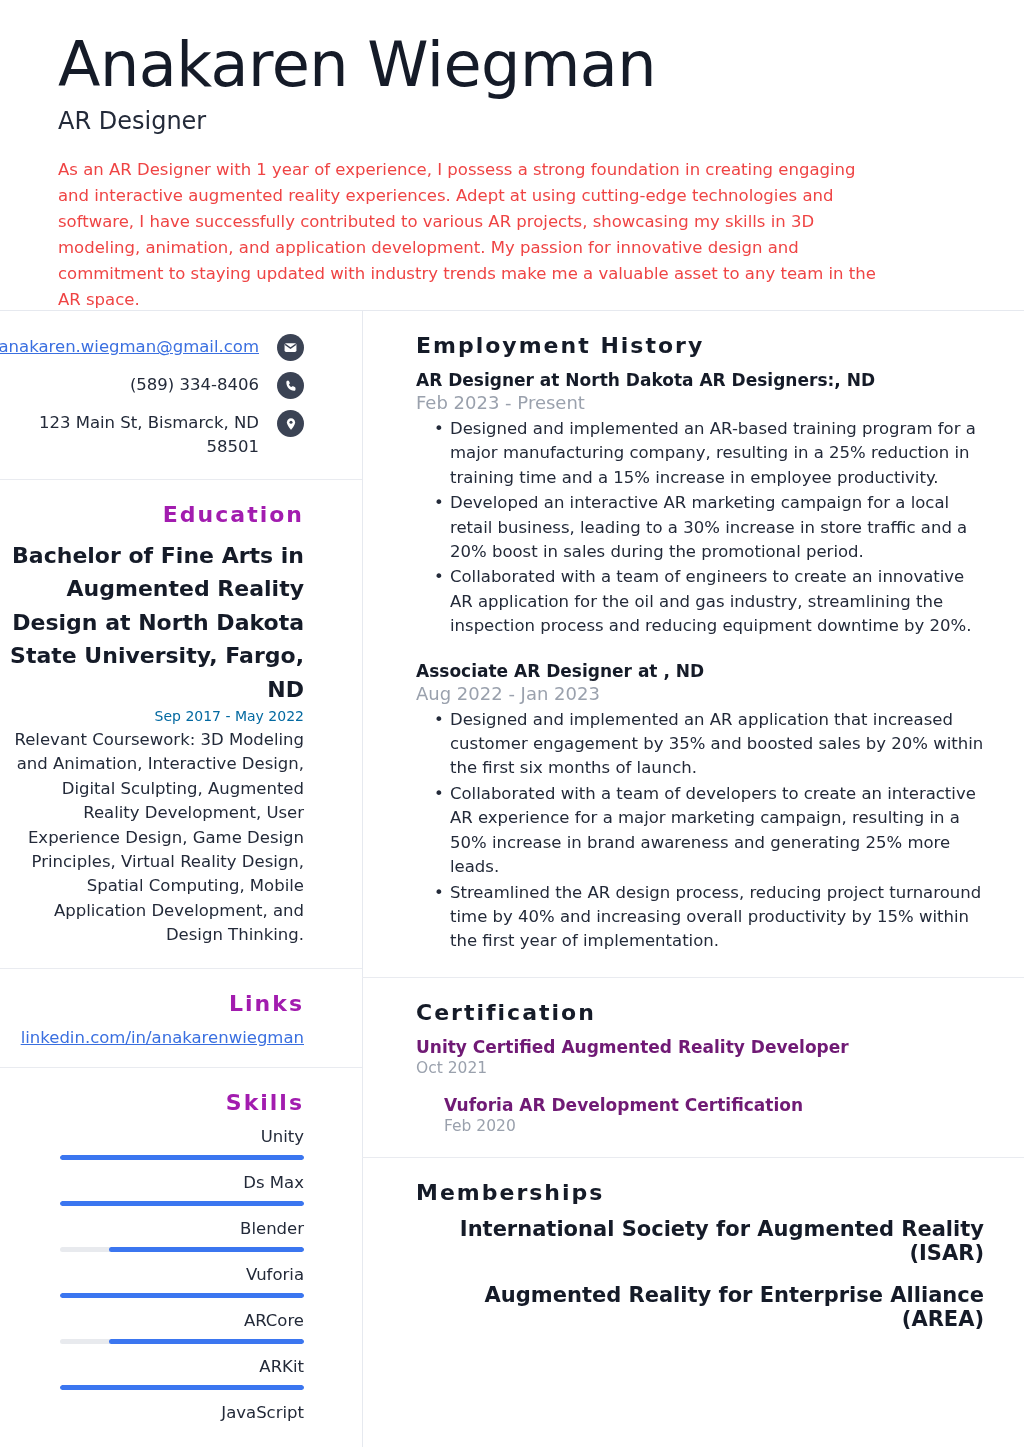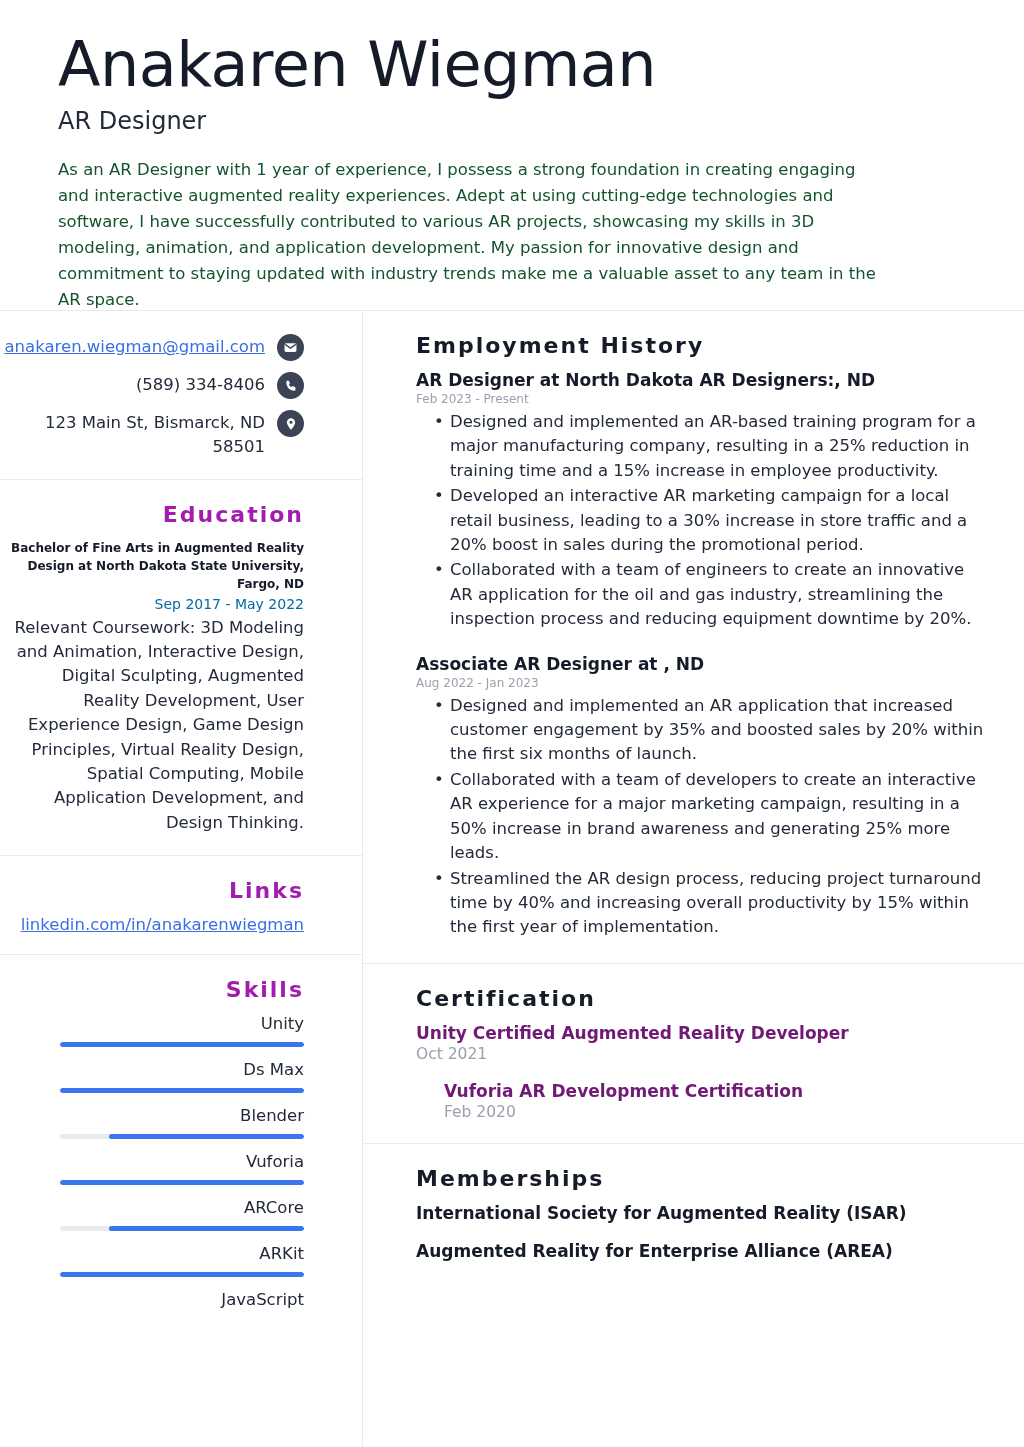--- a/index.html
+++ b/index.html
@@ -37,21 +37,21 @@
   }
   .job-title {
     font-size: 24px;
     font-weight: 400;
     color: #232a39;
     margin: 0 0 22px 0;
   }
   .summary {
     font-size: 16.5px;
     line-height: 1.58;
-    color: #14532d;
+    color: #ef4444;
     margin: 0;
     max-width: 920px;
   }
 
   
   .hr-top {
     position: absolute;
     left: 0;
     top: 310px;
     width: 1024px;
@@ -90,21 +90,21 @@
     padding: 22px 58px 20px 10px;
     text-align: right;
     border-bottom: 1px solid #e9ebf0;
   }
   .lsec.no-border { border-bottom: none; }
 
   .contact-row {
     display: flex;
     align-items: flex-start;
     justify-content: flex-end;
-    gap: 12px;
+    gap: 18px;
     margin-bottom: 10px;
   }
   .contact-row:last-child { margin-bottom: 0; }
   .contact-text {
     font-size: 16.5px;
     line-height: 1.45;
     color: #232a39;
     text-align: right;
     padding-top: 2px;
   }
@@ -126,21 +126,21 @@
   .cicon svg { display: block; }
 
   .lsec-title {
     font-size: 22px;
     font-weight: 700;
     letter-spacing: 2px;
     color: #a21caf;
     margin: 0 0 12px 0;
   }
   .edu-degree {
-    font-size: 12px;
+    font-size: 22px;
     font-weight: 700;
     line-height: 1.52;
     color: #151b28;
     margin: 0;
   }
   .edu-date {
     font-size: 14px;
     color: #0369a1;
     margin: 2px 0 0 0;
   }
@@ -190,21 +190,21 @@
   }
   .job { margin-bottom: 22px; }
   .job:last-child { margin-bottom: 0; }
   .job-heading {
     font-size: 17px;
     font-weight: 700;
     color: #151b28;
     margin: 0;
   }
   .job-date {
-    font-size: 12px;
+    font-size: 18px;
     color: #9aa1ad;
     margin: 2px 0 4px 0;
   }
   .bullets {
     margin: 0;
     padding-left: 34px;
     list-style: none;
   }
   .bullets li {
     position: relative;
@@ -227,24 +227,25 @@
     font-weight: 700;
     color: #701a75;
     margin: 0;
   }
   .cert-date {
     font-size: 15.5px;
     color: #9aa1ad;
     margin: 2px 0 0 0;
   }
   .membership {
-    font-size: 17px;
+    font-size: 21px;
     font-weight: 700;
     color: #151b28;
     margin: 0 0 18px 0;
+    text-align: right;
   }
   .membership:last-child { margin-bottom: 0; }
 </style>
 </head>
 <body>
 
 <div class="page">
 
   <div class="header">
     <h1 class="full-name">Anakaren Wiegman</h1>

